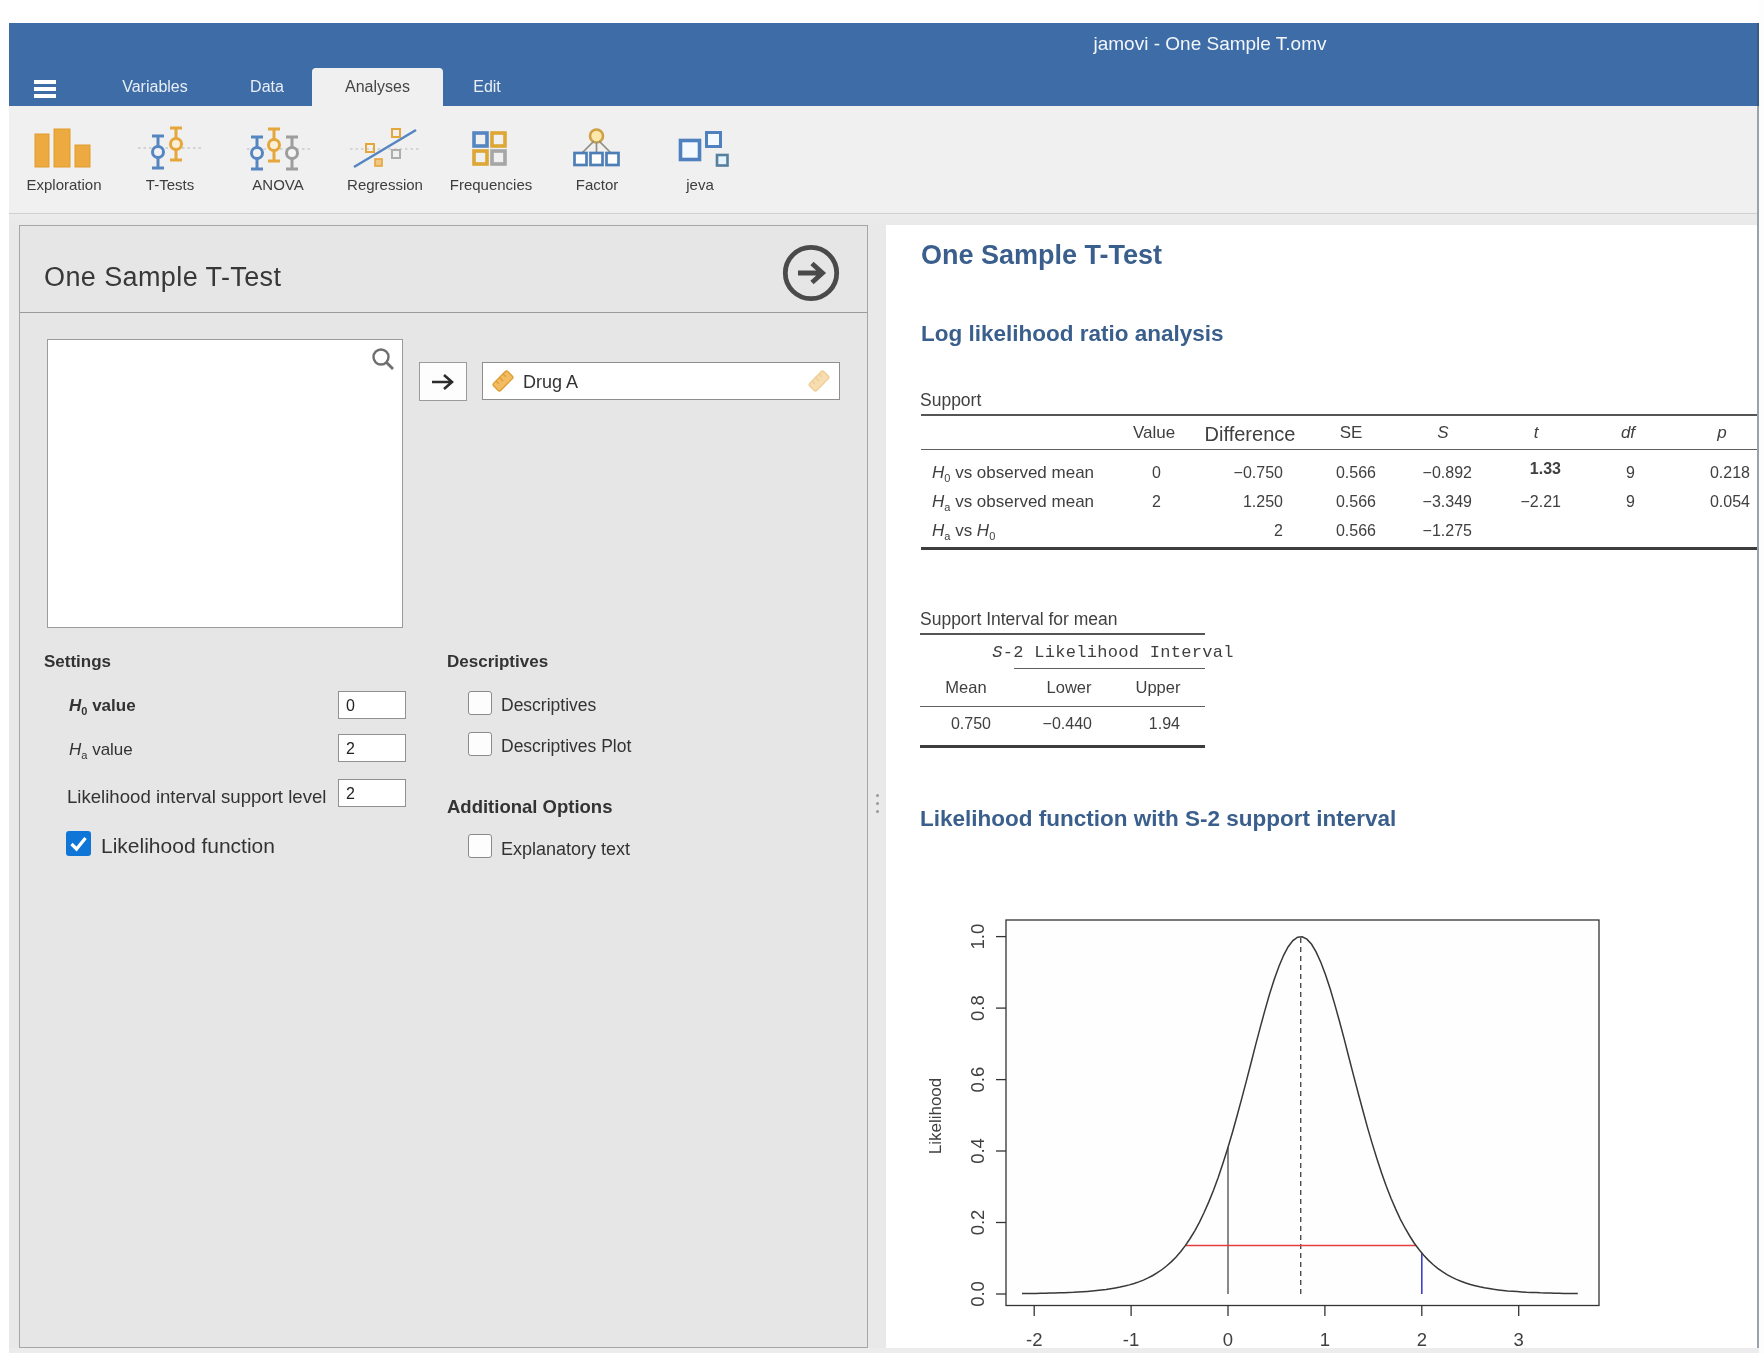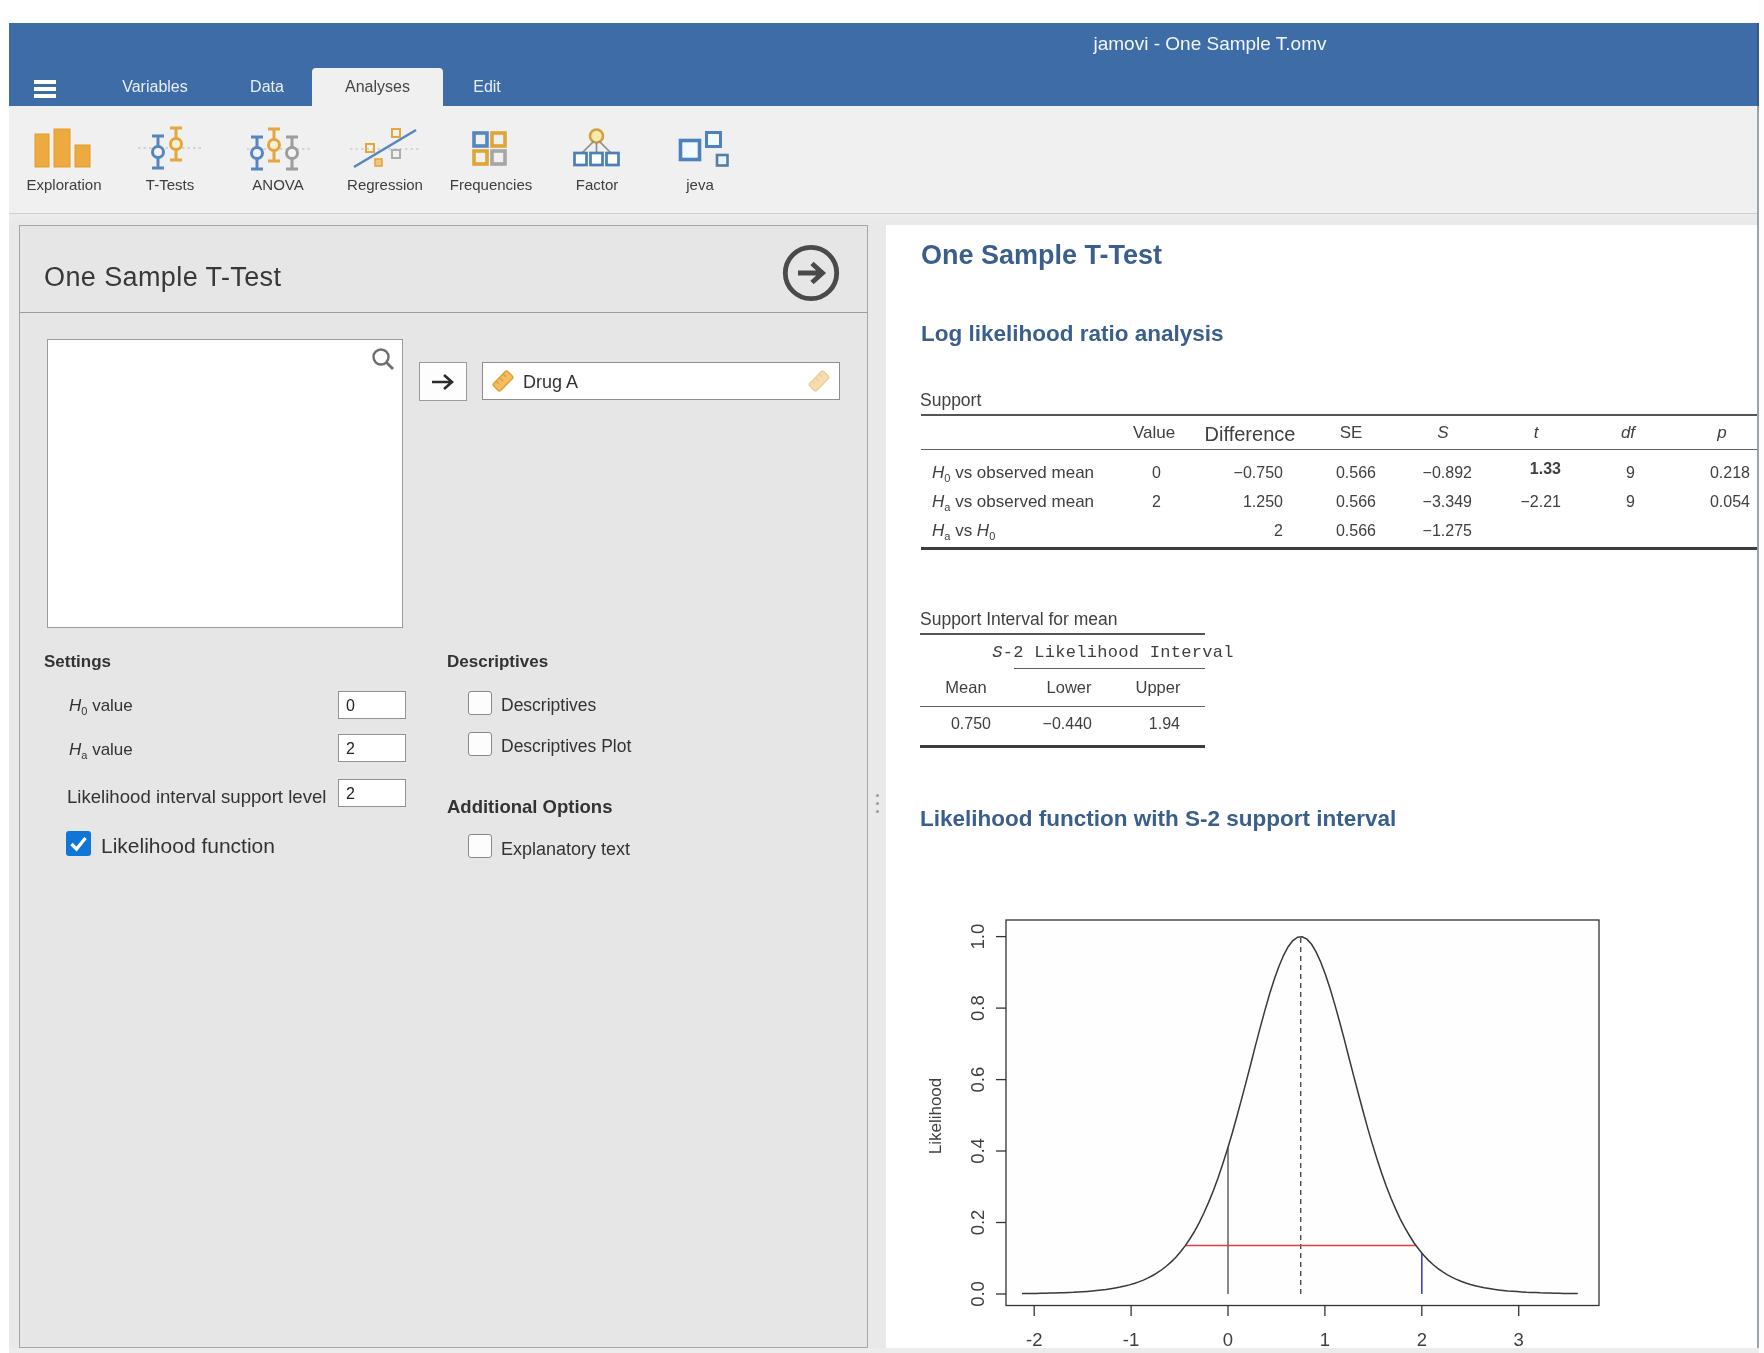--- a/index.html
+++ b/index.html
@@ -163,21 +163,21 @@
 </svg>
 <div class="olab" style="left:523px;top:372px;font-size:18px;">Drug A</div>
 <svg class="abs" style="left:806px;top:368px;opacity:0.5;" width="26" height="26" viewBox="0 0 26 26">
   <g transform="rotate(-45 13 13)">
     <rect x="3" y="8" width="20" height="10" rx="2" fill="#f3bc63" stroke="#dd9f33" stroke-width="1.4"></rect>
     <path d="M8 8 V12 M13 8 V13 M18 8 V12" stroke="#dd9f33" stroke-width="1.4"></path>
   </g>
 </svg>
 
 <div class="olab bold" style="left:44px;top:652px;">Settings</div>
-<div class="olab" style="left:69px;top:696px;"><span class="it">H</span><sub>0</sub> value</div>
+<div class="olab" style="left:69px;top:696px;font-weight:bold;"><span class="it">H</span><sub>0</sub> value</div>
 <div class="inp" style="left:338px;top:691px;">0</div>
 <div class="olab" style="left:69px;top:740px;"><span class="it">H</span><sub>a</sub> value</div>
 <div class="inp" style="left:338px;top:734px;">2</div>
 <div class="olab" style="left:67px;top:786px;font-size:18.6px;">Likelihood interval support level</div>
 <div class="inp" style="left:338px;top:779px;">2</div>
 <div class="abs" style="left:66px;top:831px;width:25px;height:25px;background:#0f76d8;border-radius:3px;"></div>
 <svg class="abs" style="left:66px;top:831px;" width="25" height="25" viewBox="0 0 25 25">
   <path d="M5.5 13 L10.5 18 L19.5 7" fill="none" stroke="#fff" stroke-width="3.2"></path>
 </svg>
 <div class="olab" style="left:101px;top:834px;font-size:21px;">Likelihood function</div>

